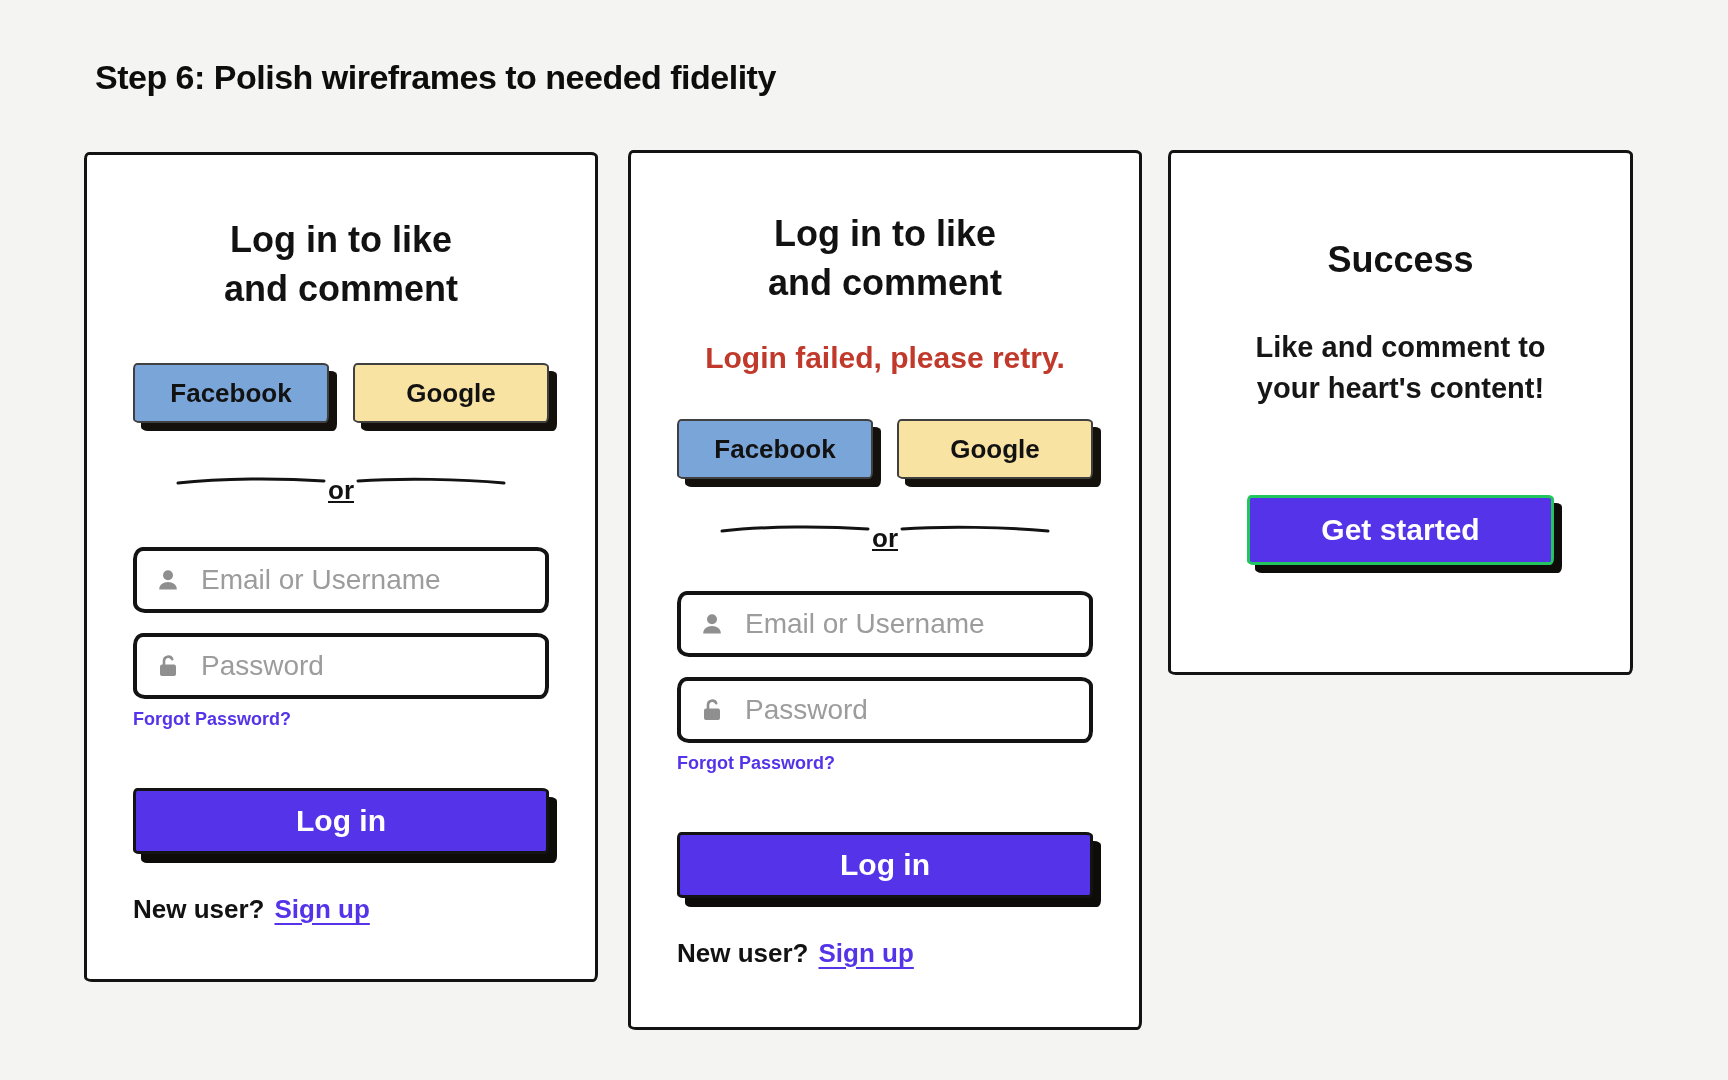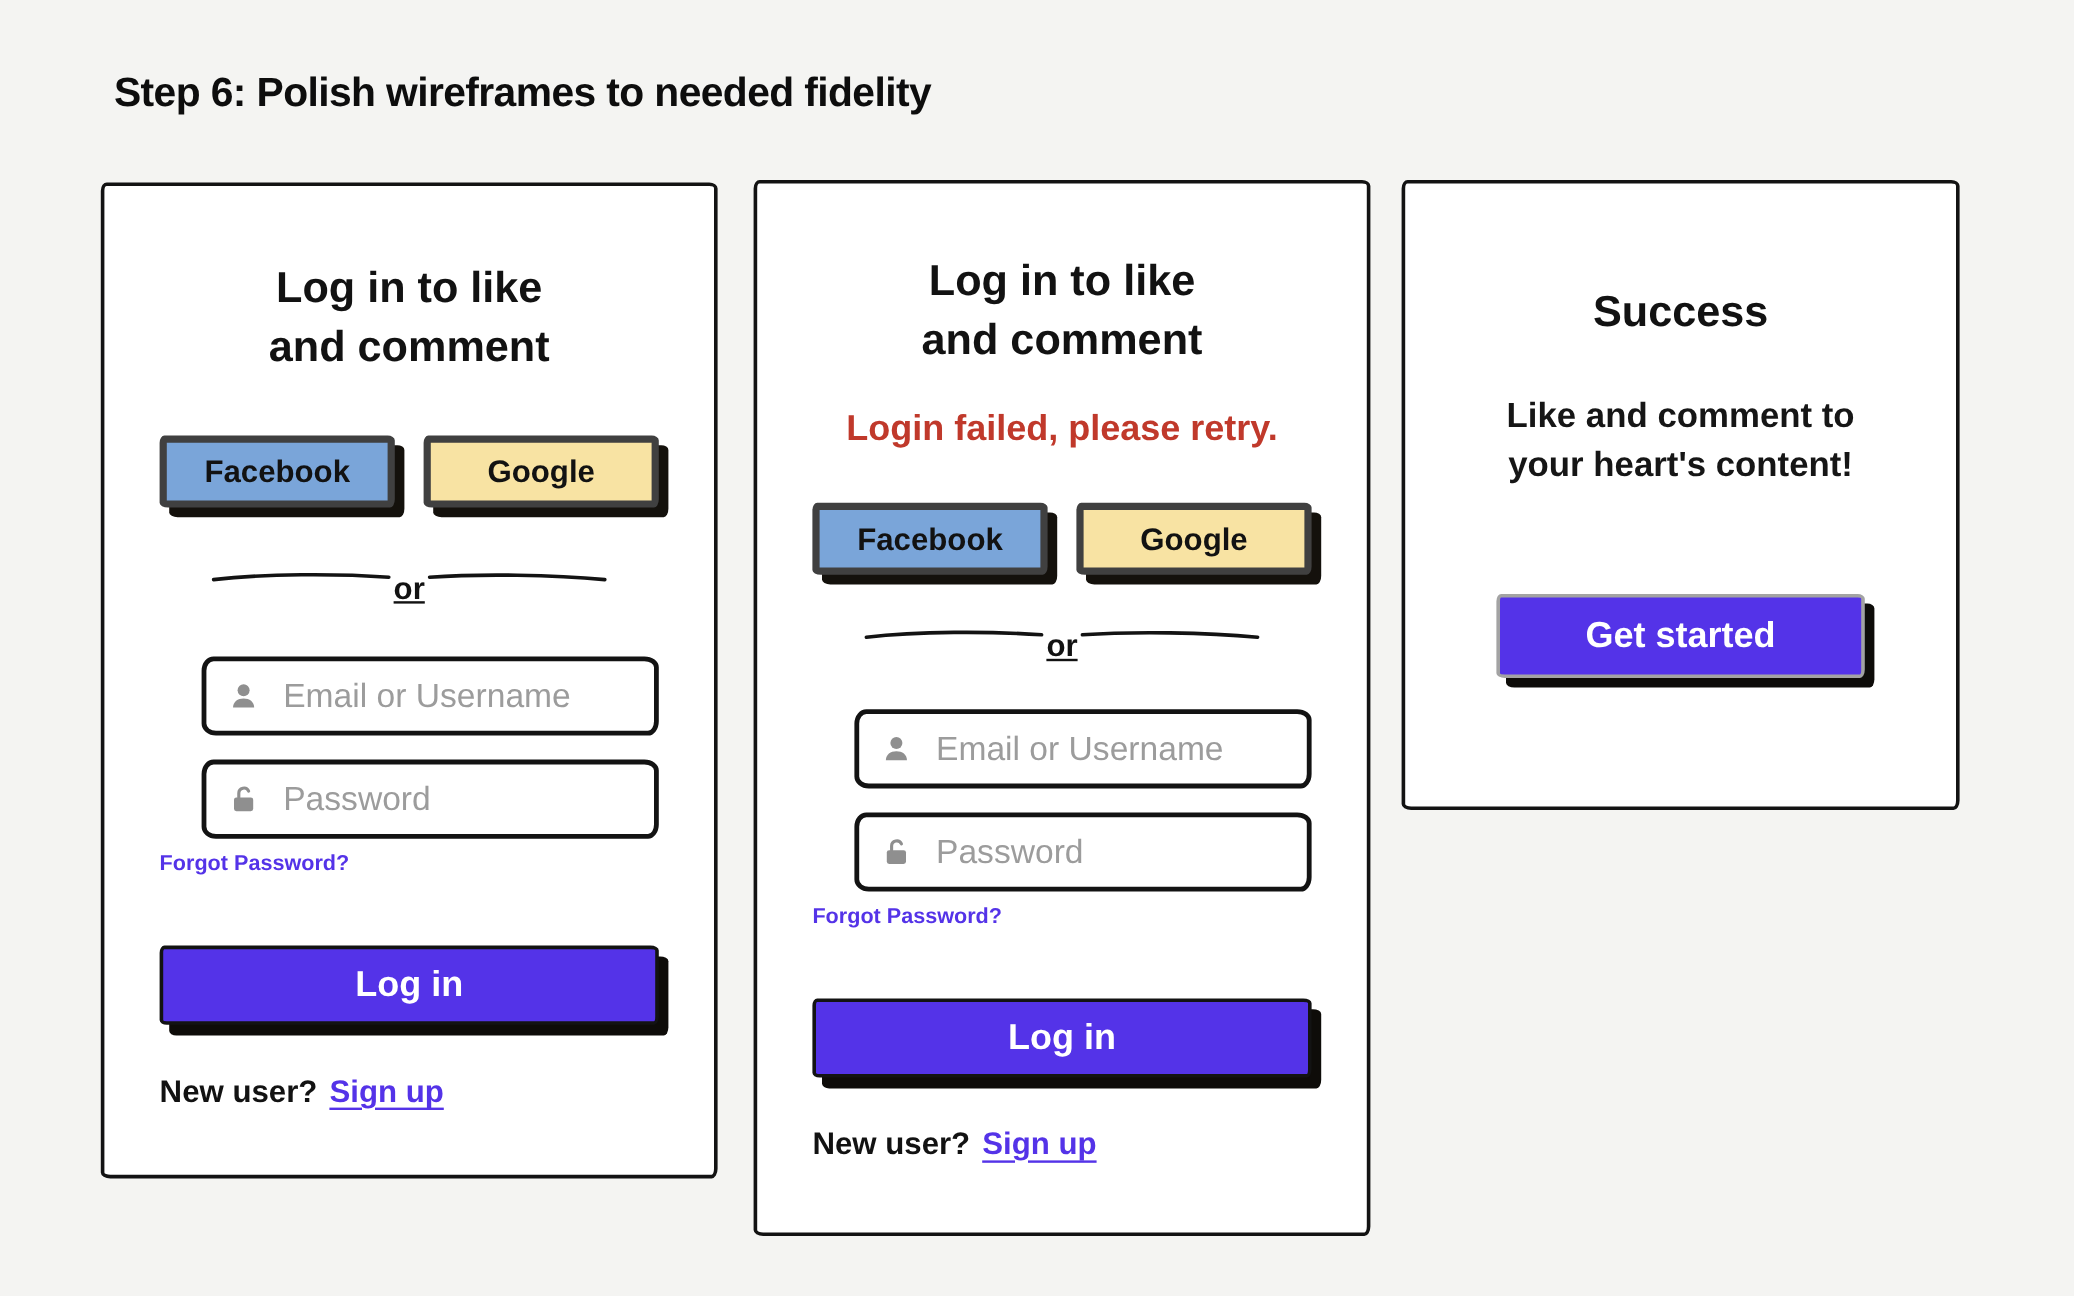--- a/index.html
+++ b/index.html
@@ -51,21 +51,21 @@
 
   .social-row {
     margin-top: 50px;
     display: flex;
     gap: 24px;
   }
   .card-login-2 .social-row { margin-top: 40px; }
   .btn-social {
     flex: 1 1 0;
     height: 60px;
-    border: 6px solid #404040;
+    border: 2px solid #404040;
     border-radius: 4px 6px 4px 7px / 6px 4px 7px 4px;
     box-shadow: 8px 8px 0 0 #14110c;
     font-family: inherit;
     font-size: 26px;
     font-weight: bold;
     color: #121212;
     cursor: pointer;
     display: flex;
     align-items: center;
     justify-content: center;
@@ -79,21 +79,21 @@
     align-items: flex-start;
     justify-content: center;
     gap: 2px;
     height: 30px;
     text-decoration: underline;
   }
   .card-login-2 .divider { margin-top: 44px; }
   .divider-label { font-size: 26px; font-weight: bold; color: #121212; }
   .divider svg { display: block; }
 
-  .field { position: relative; margin-top: 42px; margin-left: 35px; }
+  .field { position: relative; margin-top: 42px; }
   .field + .field { margin-top: 20px; }
   .card-login-2 .field-email { margin-top: 38px; }
   .field input {
     width: 100%;
     height: 66px;
     border: 4px solid #131313;
     border-radius: 10px 12px 9px 12px / 12px 9px 12px 10px;
     background: #fff;
     padding: 0 20px 0 64px;
     font-family: inherit;
@@ -162,21 +162,21 @@
     line-height: 41px;
     font-weight: bold;
     color: #161616;
   }
   .btn-cta {
     display: block;
     width: 100%;
     margin-top: 86px;
     height: 70px;
     background: #5433E8;
-    border: 3px solid #a3a3a3;
+    border: 3px solid #22c55e;
     border-radius: 4px 6px 4px 7px / 6px 4px 7px 4px;
     box-shadow: 8px 8px 0 0 #0e0c09;
     font-family: inherit;
     font-size: 30px;
     font-weight: bold;
     color: #ffffff;
     cursor: pointer;
   }
 </style>
 </head>

